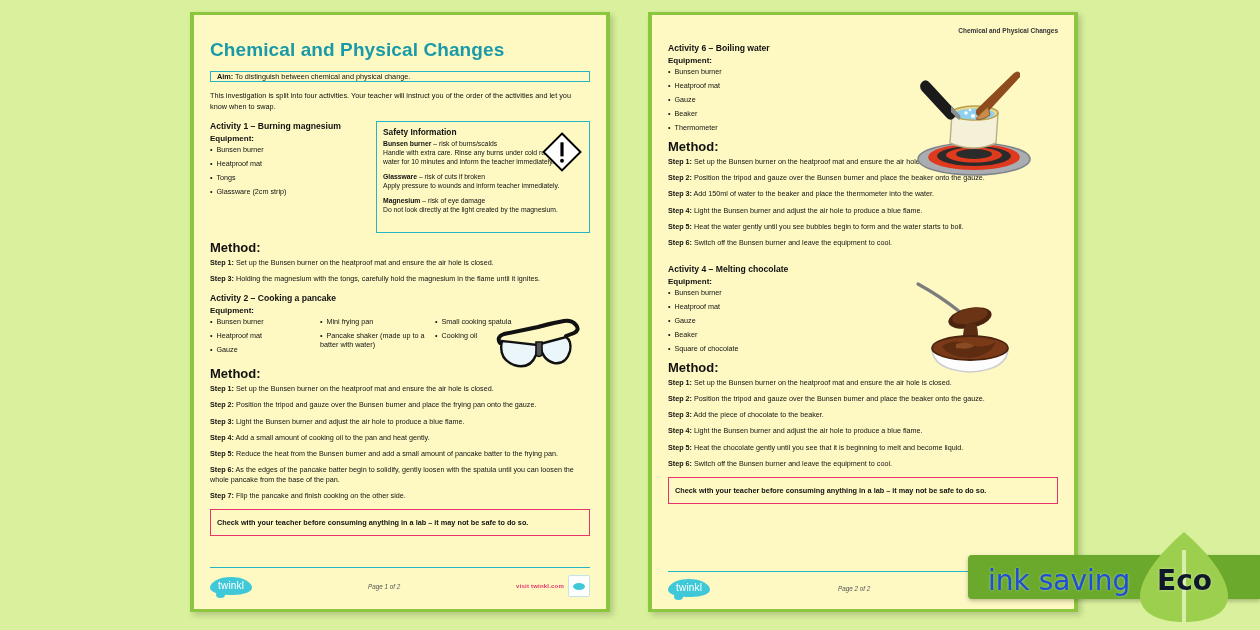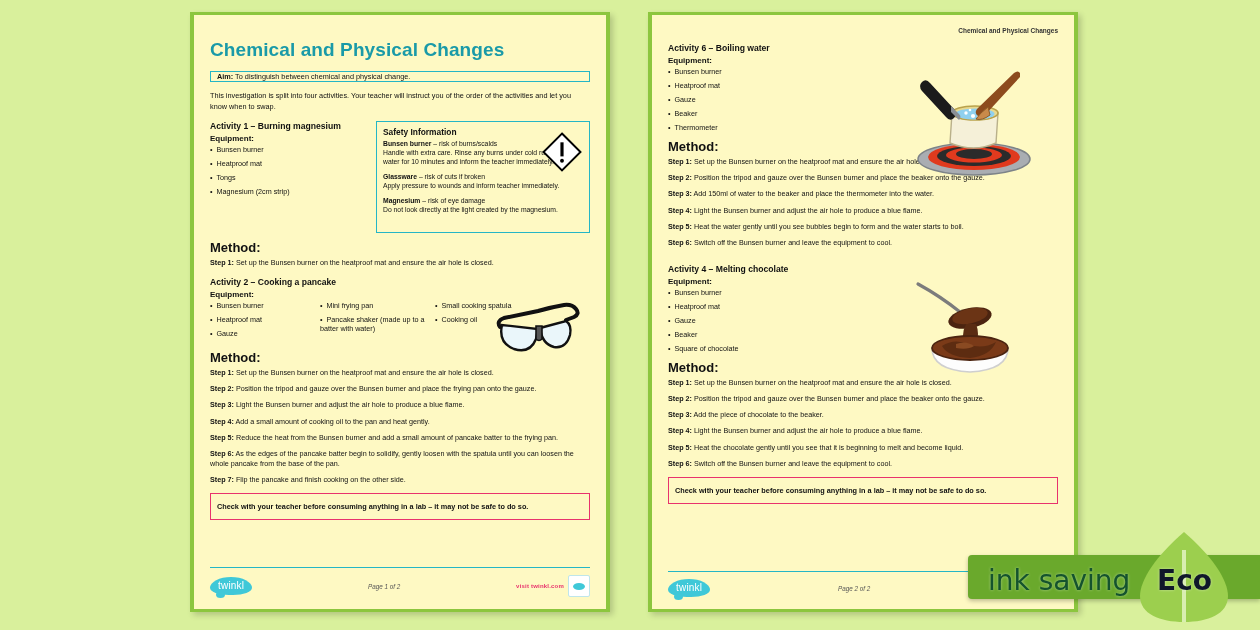--- a/index.html
+++ b/index.html
@@ -120,21 +120,21 @@
   }
   .eco-bar{
     position:absolute;left:18px;top:9px;right:0;height:44px;
     background:#6aa92c;border-radius:4px 0 0 4px;
     box-shadow:0 2px 4px rgba(0,0,0,.25);
   }
   .eco-leaf{
     position:absolute;right:28px;top:-16px;width:96px;height:94px;
   }
   .eco-text{
-    position:absolute;left:38px;top:18px;font-size:28px;color:#14532d;
+    position:absolute;left:38px;top:18px;font-size:28px;color:#1d4ed8;
     font-family:"DejaVu Sans",sans-serif;
     text-shadow:0 0 3px rgba(255,255,255,.45);
   }
   .eco-word{
     position:absolute;right:48px;top:18px;font-size:28px;color:#0f172a;
     font-weight:bold;font-family:"DejaVu Sans",sans-serif;
     text-shadow:0 0 3px rgba(255,255,255,.45);
   }
 </style>
 </head>
@@ -152,21 +152,21 @@
     <div class="intro">This investigation is split into four activities. Your teacher will instruct you of the order of the activities and let you know when to swap.</div>
 
     <div class="act1-wrap">
       <div class="act1-left">
         <div class="act-title">Activity 1 – Burning magnesium</div>
         <div class="equip-label">Equipment:</div>
         <ul class="equip">
           <li>Bunsen burner</li>
           <li>Heatproof mat</li>
           <li>Tongs</li>
-          <li>Magnesium (2cm strip)</li>
+          <li>Glassware (2cm strip)</li>
         </ul>
       </div>
 
       <div class="safety-box">
         <div class="safety-title">Safety Information</div>
 
         <svg class="warn-tri" viewBox="0 0 50 50">
           <polygon points="25,4 46,25 25,46 4,25" fill="#fff" stroke="#000" stroke-width="2.2"></polygon>
           <rect x="23.2" y="14" width="3.6" height="16" fill="#000"></rect>
           <circle cx="25" cy="35" r="2.2" fill="#000"></circle>
@@ -182,20 +182,21 @@
         </div>
         <div class="safety-item" style="margin-bottom:0">
           <span class="hd">Magnesium</span><span> – risk of eye damage</span><br>
           <span>Do not look directly at the light created by the magnesium.</span>
         </div>
       </div>
     </div>
 
     <div class="method-label">Method:</div>
     <div class="step"><b>Step 1:</b><span> Set up the Bunsen burner on the heatproof mat and ensure the air hole is closed.</span></div>
+    <div class="step"><b>Step 3:</b><span> Holding the magnesium with the tongs, carefully hold the magnesium in the flame until it ignites.</span></div>
 
     <div style="position:relative;margin-top:9px;">
       <div class="act-title">Activity 2 – Cooking a pancake</div>
       <div class="equip-label">Equipment:</div>
 
       <div class="equip-cols">
         <ul class="equip col col-a">
           <li>Bunsen burner</li>
           <li>Heatproof mat</li>
           <li>Gauze</li>

